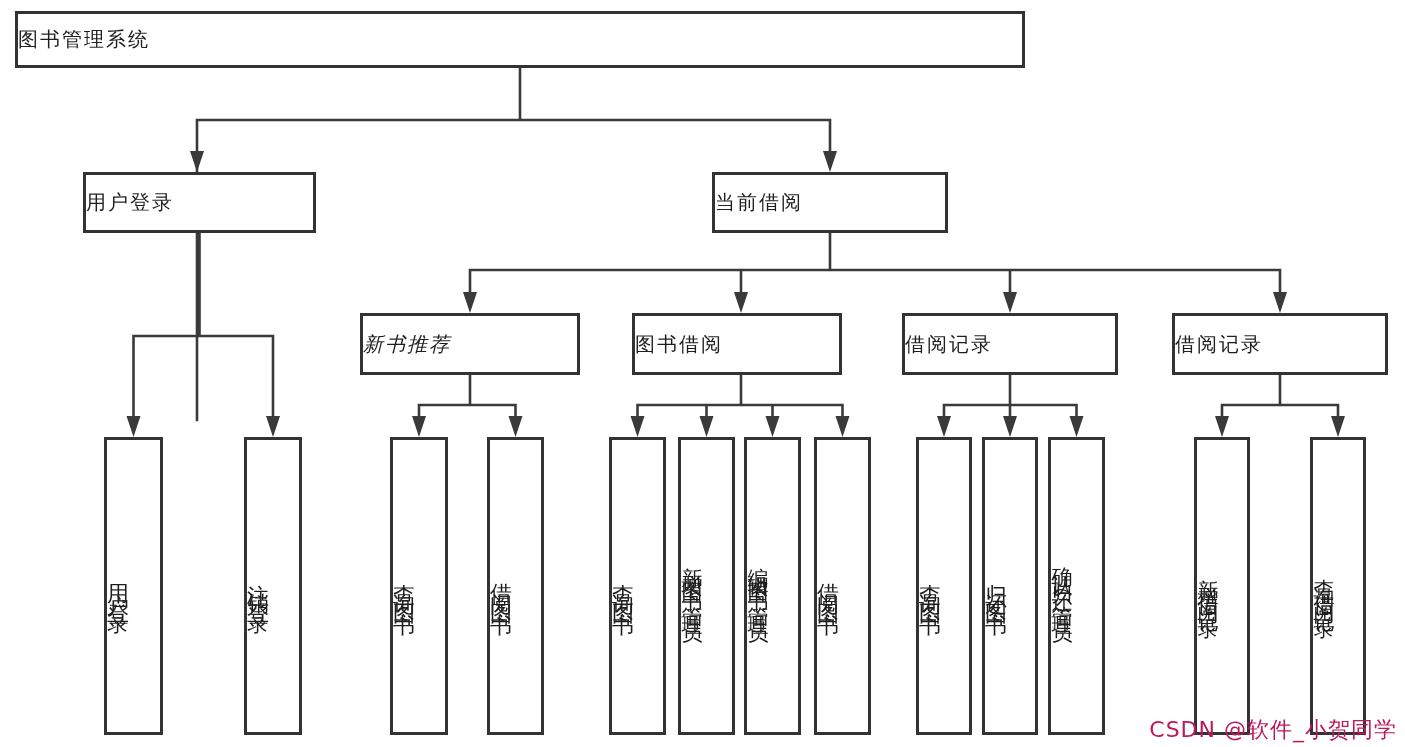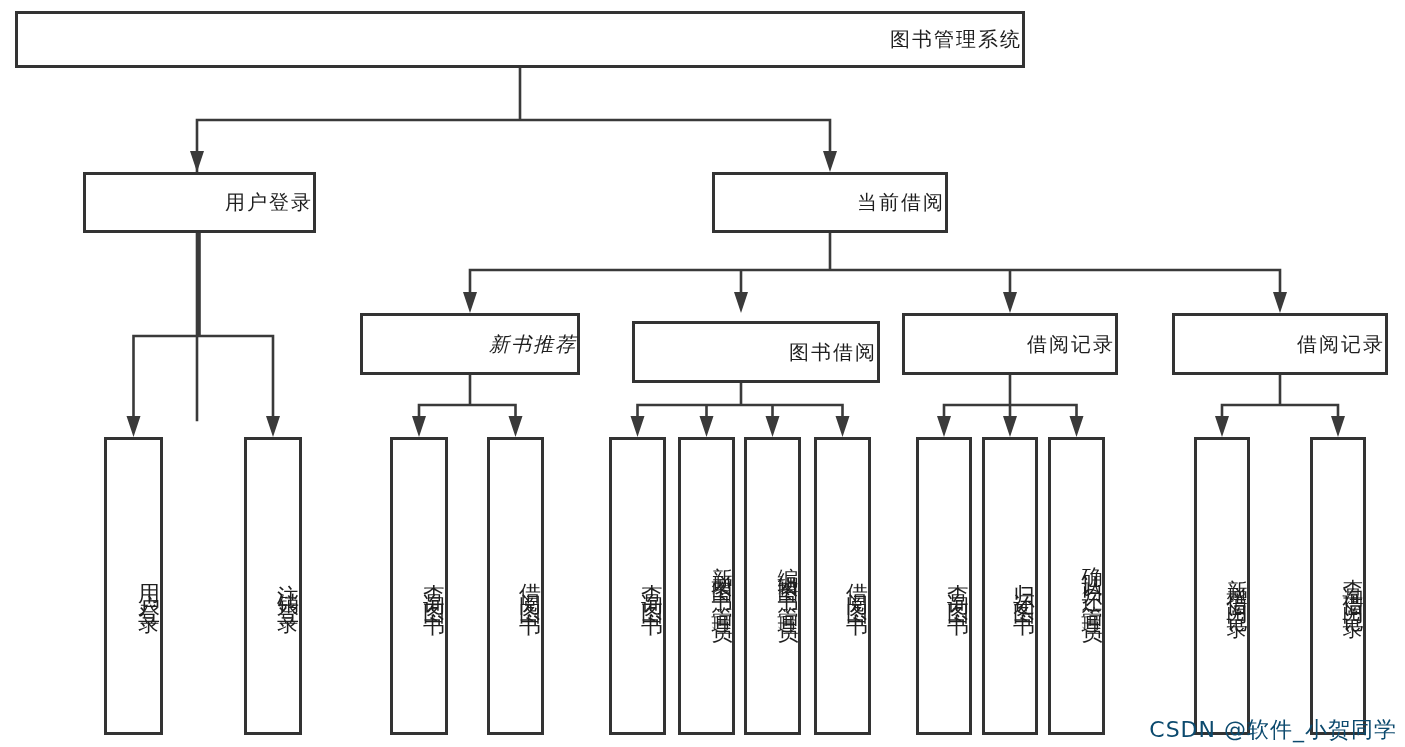--- a/index.html
+++ b/index.html
@@ -18,41 +18,41 @@
     width: 1405px; height: 747px;
     z-index: 1;
   }
   .node {
     position: absolute;
     box-sizing: border-box;
     background: #ffffff;
     border: 3px solid #333333;
     display: flex;
     align-items: center;
-    justify-content: flex-end;
+    justify-content: flex-start;
     z-index: 2;
   }
   .h-node { font-size: 20px; letter-spacing: 2px; font-weight: 500; }
   .v-node .v-label {
     writing-mode: vertical-rl;
     text-orientation: mixed;
     font-size: 22px;
     line-height: 1;
     letter-spacing: 10px;
     font-weight: 500;
     white-space: nowrap;
   }
   .v-node.long .v-label { letter-spacing: 8px; font-size: 21px; }
   .watermark {
     position: absolute;
     right: 8px;
     bottom: 2px;
     font-size: 22px;
     letter-spacing: 1px;
-    color: #0c4a6e;
+    color: #be185d;
     z-index: 3;
   }
 </style>
 </head>
 <body>
 
 <div class="canvas">
 
   <svg class="connectors" viewBox="0 0 1405 747" xmlns="http://www.w3.org/2000/svg">
     <path d="M520,68 V120
@@ -104,21 +104,21 @@
   <div class="node h-node" style="left:83px; top:172px; width:233px; height:61px;">
     <span>用户登录</span>
   </div>
   <div class="node h-node" style="left:712px; top:172px; width:236px; height:61px;">
     <span>当前借阅</span>
   </div>
 
   <div class="node h-node" style="left:360px; top:313px; width:220px; height:62px;font-style:italic;">
     <span>新书推荐</span>
   </div>
-  <div class="node h-node" style="left:632px; top:313px; width:248px; height:62px;margin-top:8px;">
+  <div class="node h-node" style="left:632px; top:313px; width:210px; height:62px;">
     <span>图书借阅</span>
   </div>
   <div class="node h-node" style="left:902px; top:313px; width:216px; height:62px;">
     <span>借阅记录</span>
   </div>
   <div class="node h-node" style="left:1172px; top:313px; width:216px; height:62px;">
     <span>借阅记录</span>
   </div>
 
   <div class="node v-node" style="left:104px; top:437px; width:59px; height:298px;">

